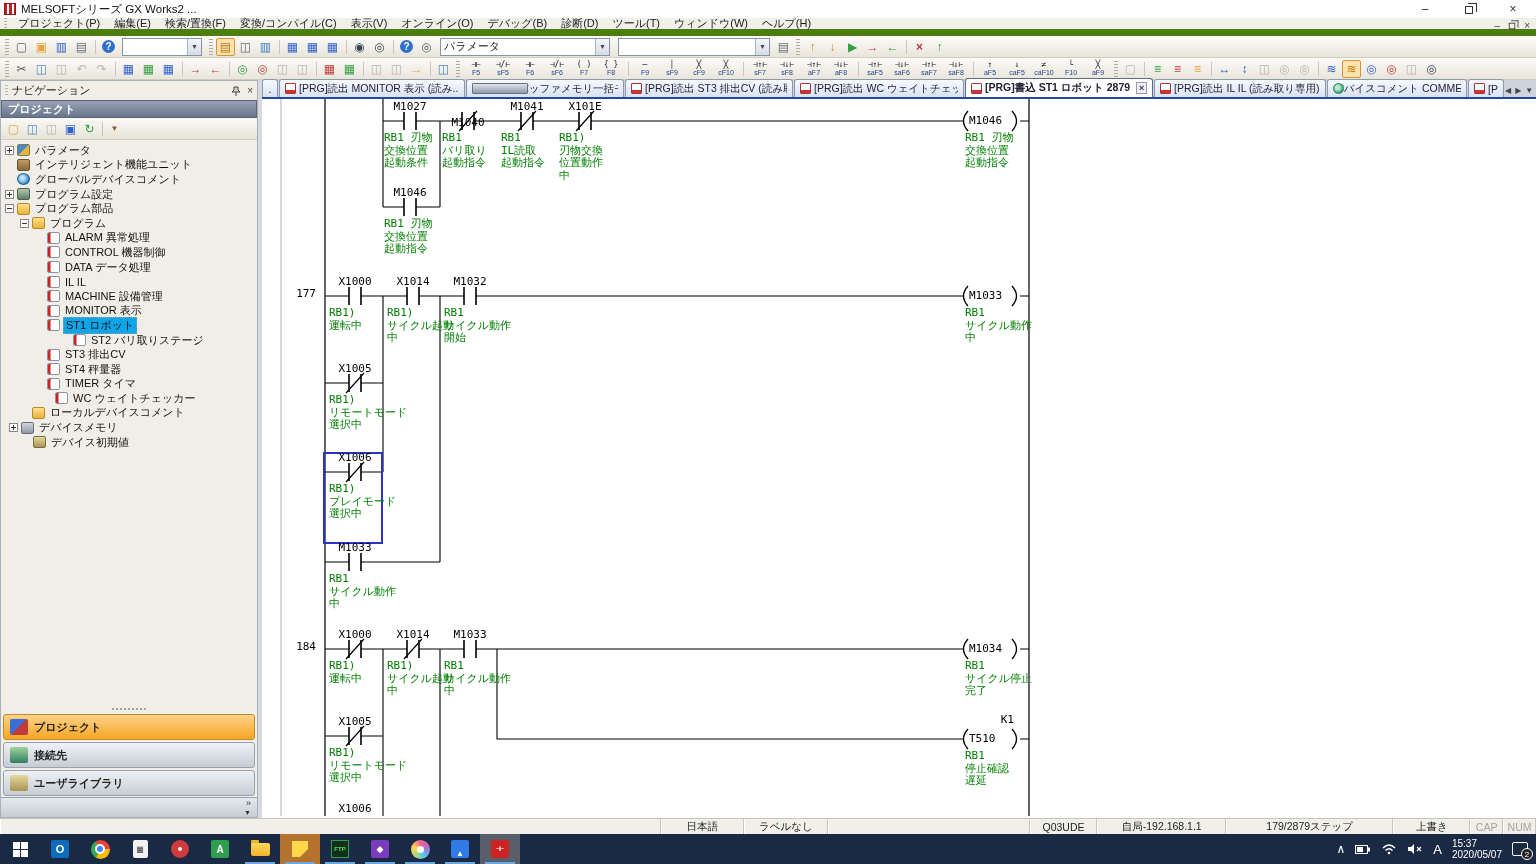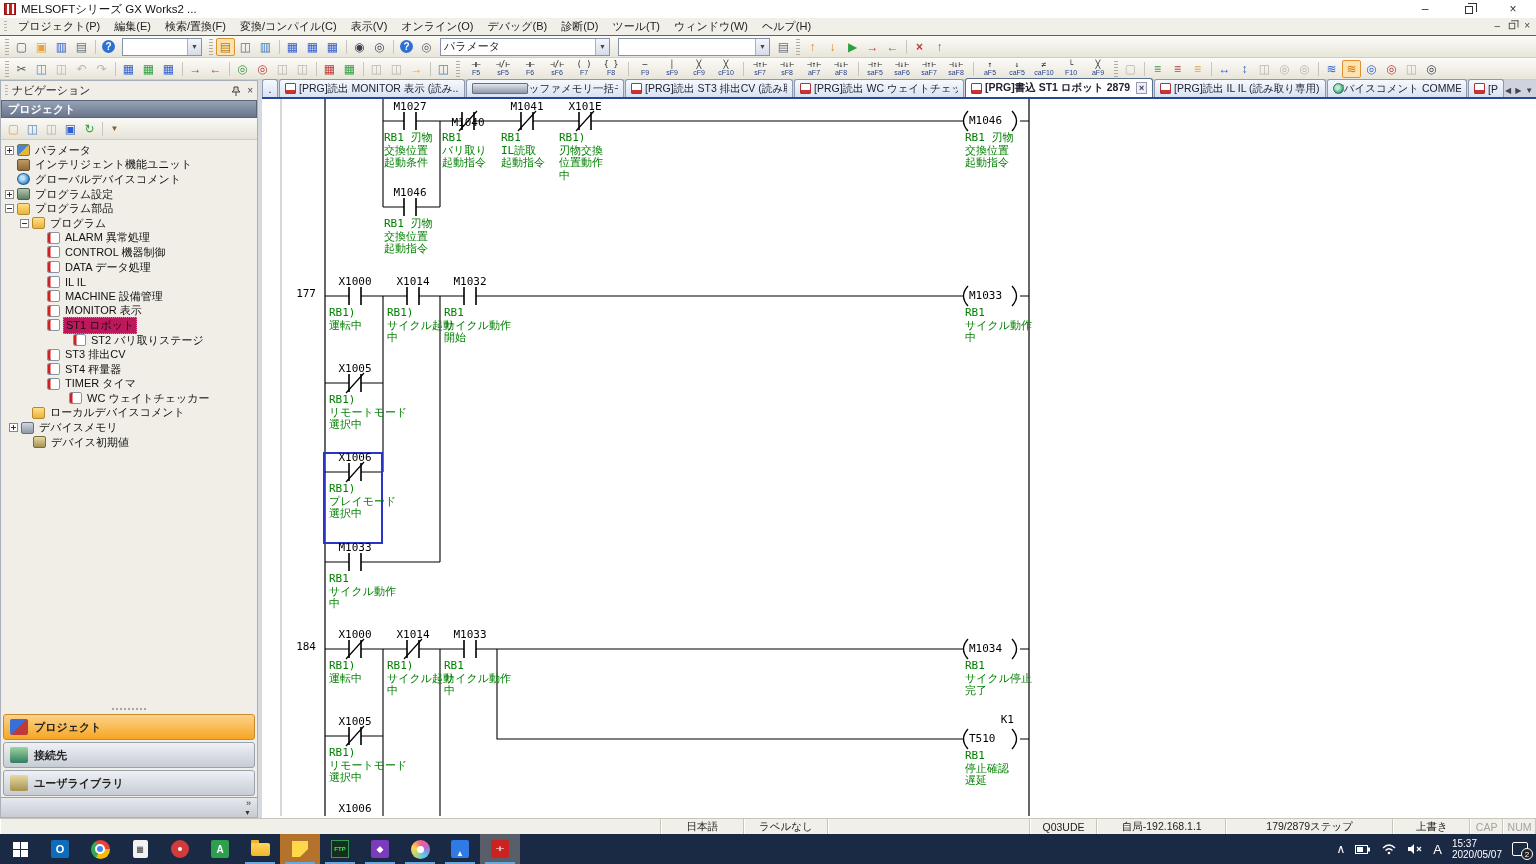--- a/index.html
+++ b/index.html
@@ -6,21 +6,21 @@
   html,body{width:1536px;height:864px;overflow:hidden;font-family:"Liberation Sans",sans-serif;background:#d6d9e0;}
   
   .titlebar{height:18px;background:#ffffff;display:flex;align-items:center;padding:0 4px;font-size:11.5px;color:#111;}
   .appicon{width:12px;height:12px;background:#c22222;border:1px solid #8a1515;margin-right:5px;
     background-image:linear-gradient(90deg,transparent 2px,#fff 2px,#fff 4px,transparent 4px,transparent 7px,#fff 7px,#fff 9px,transparent 9px);}
   .wbtns{margin-left:auto;display:flex;gap:26px;padding-right:10px;color:#333;}
   .wbtn{width:18px;text-align:center;font-size:12px;cursor:default;}
   .rsq{display:inline-block;width:8px;height:8px;border:1px solid #333;position:relative;top:1px;}
   .rsq::before{content:"";position:absolute;left:2px;top:-4px;width:8px;height:8px;border:1px solid #333;border-left:none;border-bottom:none;}
   
-  .menubar{height:18px;background:#f0efe8;border-bottom:1px solid #4d7c0f;display:flex;align-items:center;font-size:11px;color:#222;position:relative;}
+  .menubar{height:18px;background:#f0efe8;border-bottom:7px solid #4d7c0f;display:flex;align-items:center;font-size:11px;color:#222;position:relative;}
   .menubar::before{content:"";width:3px;height:12px;margin:0 4px;background:repeating-linear-gradient(#b8b5aa 0 1px,transparent 1px 3px);}
   .mitem{padding:2px 7px;}
   .mdibtns{position:absolute;right:6px;top:2px;display:flex;gap:8px;font-size:10px;color:#444;align-items:center;}
   
   .tbrow{height:22px;background:linear-gradient(#fcfbf8,#e8e5da);border-bottom:1px solid #cfccc0;display:flex;align-items:center;padding:0 2px;}
   .grip{width:4px;height:16px;margin:0 3px;background:repeating-linear-gradient(#b0ad9f 0 1px,transparent 1px 3px);flex:none;}
   .chips{display:flex;align-items:center;gap:1px;flex:none;}
   .chip{width:19px;height:18px;display:flex;align-items:center;justify-content:center;font-size:12px;color:#445;border:1px solid transparent;border-radius:2px;}
   .chip.dis{color:#b9b6ac;}
   .chip.pr{background:#fce3b0;border-color:#e0912f;}
@@ -55,21 +55,21 @@
   .ic{width:13px;height:12px;border-radius:2px;flex:none;}
   .ic.gear{background:linear-gradient(135deg,#4a86c8 50%,#e8b43a 50%);border:1px solid #7a7a5a;}
   .ic.unit{background:linear-gradient(#c09a62,#8a6a3a);border:1px solid #6a5230;}
   .ic.globe{background:radial-gradient(circle at 40% 40%,#bfe3ff 20%,#2f7fc0 75%);border-radius:50%;border:1px solid #1f5f90;}
   .ic.cfg{background:linear-gradient(#b7c3b2,#5f7f66);border:1px solid #4a6350;}
   .ic.folder{background:linear-gradient(#ffe08a,#e8b43a);border:1px solid #b8882a;}
   .ic.page{background:#fff;border:1px solid #8a93a3;box-shadow:inset 2.5px 0 0 #cc2222;}
   .ic.mem{background:linear-gradient(#cfd6df,#8f98a6);border:1px solid #67707e;}
   .ic.init{background:linear-gradient(#e8d9a0,#a59352);border:1px solid #7a6c3a;}
   .tl{padding:0 2px;}
-  .trow.sel .tl{background:#be185d;border:1px dotted #9a9a9a;}
+  .trow.sel .tl{background:#0ea5e9;border:1px dotted #9a9a9a;}
   .splitdots{height:8px;display:flex;align-items:center;justify-content:center;gap:2px;}
   .splitdots i{width:2px;height:2px;background:#8a8f98;border-radius:50%;}
   
   .nbtn{height:26px;border:1px solid #9aa2ad;border-radius:3px;margin:1px 2px;display:flex;align-items:center;gap:6px;font-size:11px;font-weight:bold;color:#222;padding:0 6px;background:linear-gradient(#eef1f5,#c7ccd4);}
   .nbtn.active{background:linear-gradient(#fdd28a,#f5a623);border-color:#c88a2a;}
   .nbico{width:18px;height:16px;border-radius:2px;flex:none;}
   .nbico.proj{background:linear-gradient(135deg,#3a6fd8 50%,#c03a3a 50%);}
   .nbico.lib{background:linear-gradient(#e8d9a0,#a59352);}
   .nbico.conn{background:linear-gradient(#9fd3a0,#2f7f60);}
   .navfoot{height:20px;background:linear-gradient(#e6e9ee,#c7ccd4);border-top:1px solid #9aa2ad;display:flex;justify-content:flex-end;align-items:center;padding:0 6px;font-size:9px;color:#333;flex-direction:column;line-height:9px;align-items:flex-end;justify-content:center;}
@@ -447,21 +447,21 @@
           <span class="tl">ST3 排出CV</span>
         </div>
       <div class="trow" style="padding-left:46px">
           <span class="ic page"></span>
           <span class="tl">ST4 秤量器</span>
         </div>
       <div class="trow" style="padding-left:46px">
           <span class="ic page"></span>
           <span class="tl">TIMER タイマ</span>
         </div>
-      <div class="trow" style="padding-left:68px">
+      <div class="trow" style="padding-left:54px">
           <span class="ic page"></span>
           <span class="tl">WC ウェイトチェッカー</span>
         </div>
       <div class="trow" style="padding-left:31px">
           <span class="ic folder"></span>
           <span class="tl">ローカルデバイスコメント</span>
         </div>
       <div class="trow" style="padding-left:8px">
           <span class="exp plus"></span>
           <span class="ic mem"></span>

